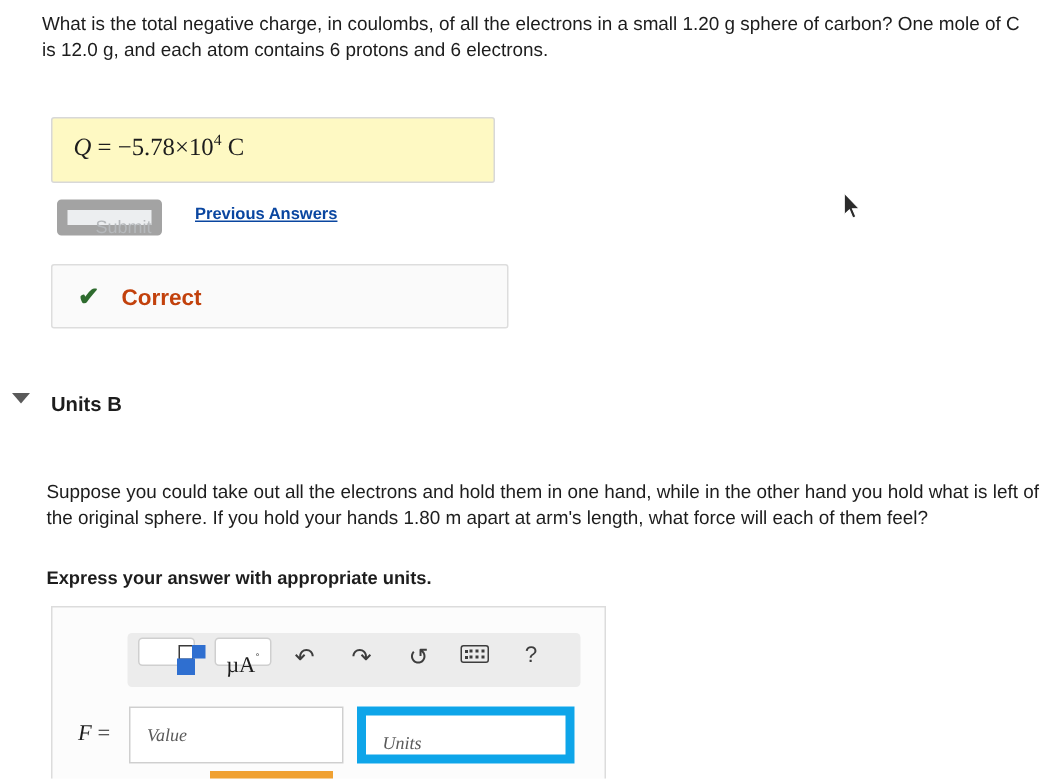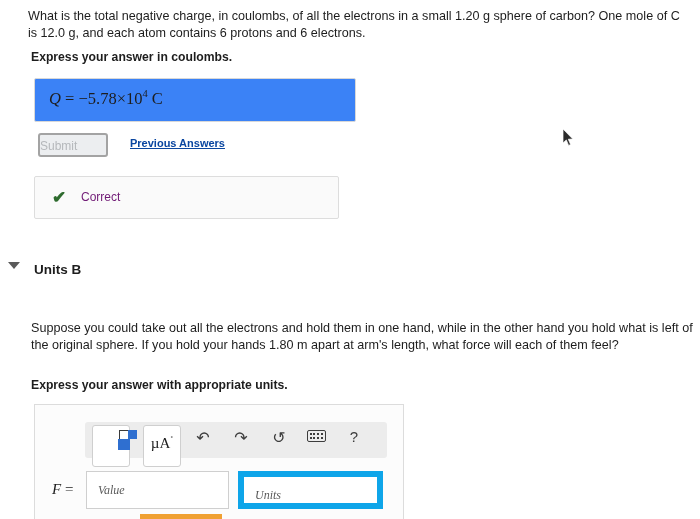--- a/index.html
+++ b/index.html
@@ -45,24 +45,24 @@
     font-size: 12.2px;
     font-weight: bold;
     color: #1d1d1d;
   }
 
   
   .answer-box {
     position: absolute;
     left: 34px;
     top: 78px;
-    width: 322px;
+    width: 296px;
     height: 44px;
     border: 1px solid #d8d8d8;
-    background: #3b82f6;
+    background: #fef9c3;
     border-radius: 2px;
     box-sizing: border-box;
   }
   .answer-content {
     position: absolute;
     left: 14px;
     top: 9px;
     font-family: "Liberation Serif", serif;
     font-size: 16.5px;
     color: #1d1d1d;
@@ -77,26 +77,26 @@
   }
 
   
   .submit-btn {
     position: absolute;
     left: 38px;
     top: 133px;
     width: 70px;
     height: 24px;
     background: #eceef0;
-    border: 2px solid #a3a3a3;
+    border: 7px solid #a3a3a3;
     border-radius: 3px;
     color: #b5b8bb;
     font-size: 12px;
     line-height: 23px;
-    text-align: left;
+    text-align: right;
     box-sizing: border-box;
   }
   .prev-answers {
     position: absolute;
     left: 130px;
     top: 137px;
     font-size: 11px;
     font-weight: bold;
     color: #0a46a0;
     text-decoration: underline;
@@ -120,23 +120,23 @@
     left: 17px;
     top: 10px;
     font-size: 17px;
     color: #2e6b2e;
     font-weight: bold;
   }
   .correct-label {
     position: absolute;
     left: 46px;
     top: 13px;
-    font-size: 12px;
-    font-weight: normal;
-    color: #701a75;
+    font-size: 15px;
+    font-weight: bold;
+    color: #c2410c;
   }
 
   
   .part-caret {
     position: absolute;
     left: 8px;
     top: 262px;
     width: 0; height: 0;
     border-left: 6px solid transparent;
     border-right: 6px solid transparent;
@@ -188,21 +188,21 @@
     top: 422px;
     width: 302px;
     height: 36px;
     background: #ececec;
     border-radius: 3px;
   }
   .tb-btn {
     position: absolute;
     top: 425px;
     width: 38px;
-    height: 42px;
+    height: 19px;
     background: #ffffff;
     border: 1px solid #cfcfcf;
     border-radius: 3px;
     box-sizing: border-box;
     text-align: center;
   }
   .tb-btn.template { left: 92px; }
   .tb-btn.units { left: 143px; }
 
   .template-glyph {
@@ -341,21 +341,20 @@
 </head>
 <body>
 
 <div class="page">
 
   <div class="question">
     <span>What is the total negative charge, in coulombs, of all the electrons in a small 1.20 g sphere of carbon? One</span>
     <span>mole of C is 12.0 g, and each atom contains 6 protons and 6 electrons.</span>
   </div>
 
-  <div class="answer-instr">Express your answer in coulombs.</div>
 
   <div class="answer-box">
     <div class="answer-content">
       <span class="var serif">Q</span>
       <span class="serif">=</span>
       <span class="serif">−5.78×10</span><sup>4</sup>
       <span class="serif">C</span>
     </div>
   </div>
 

